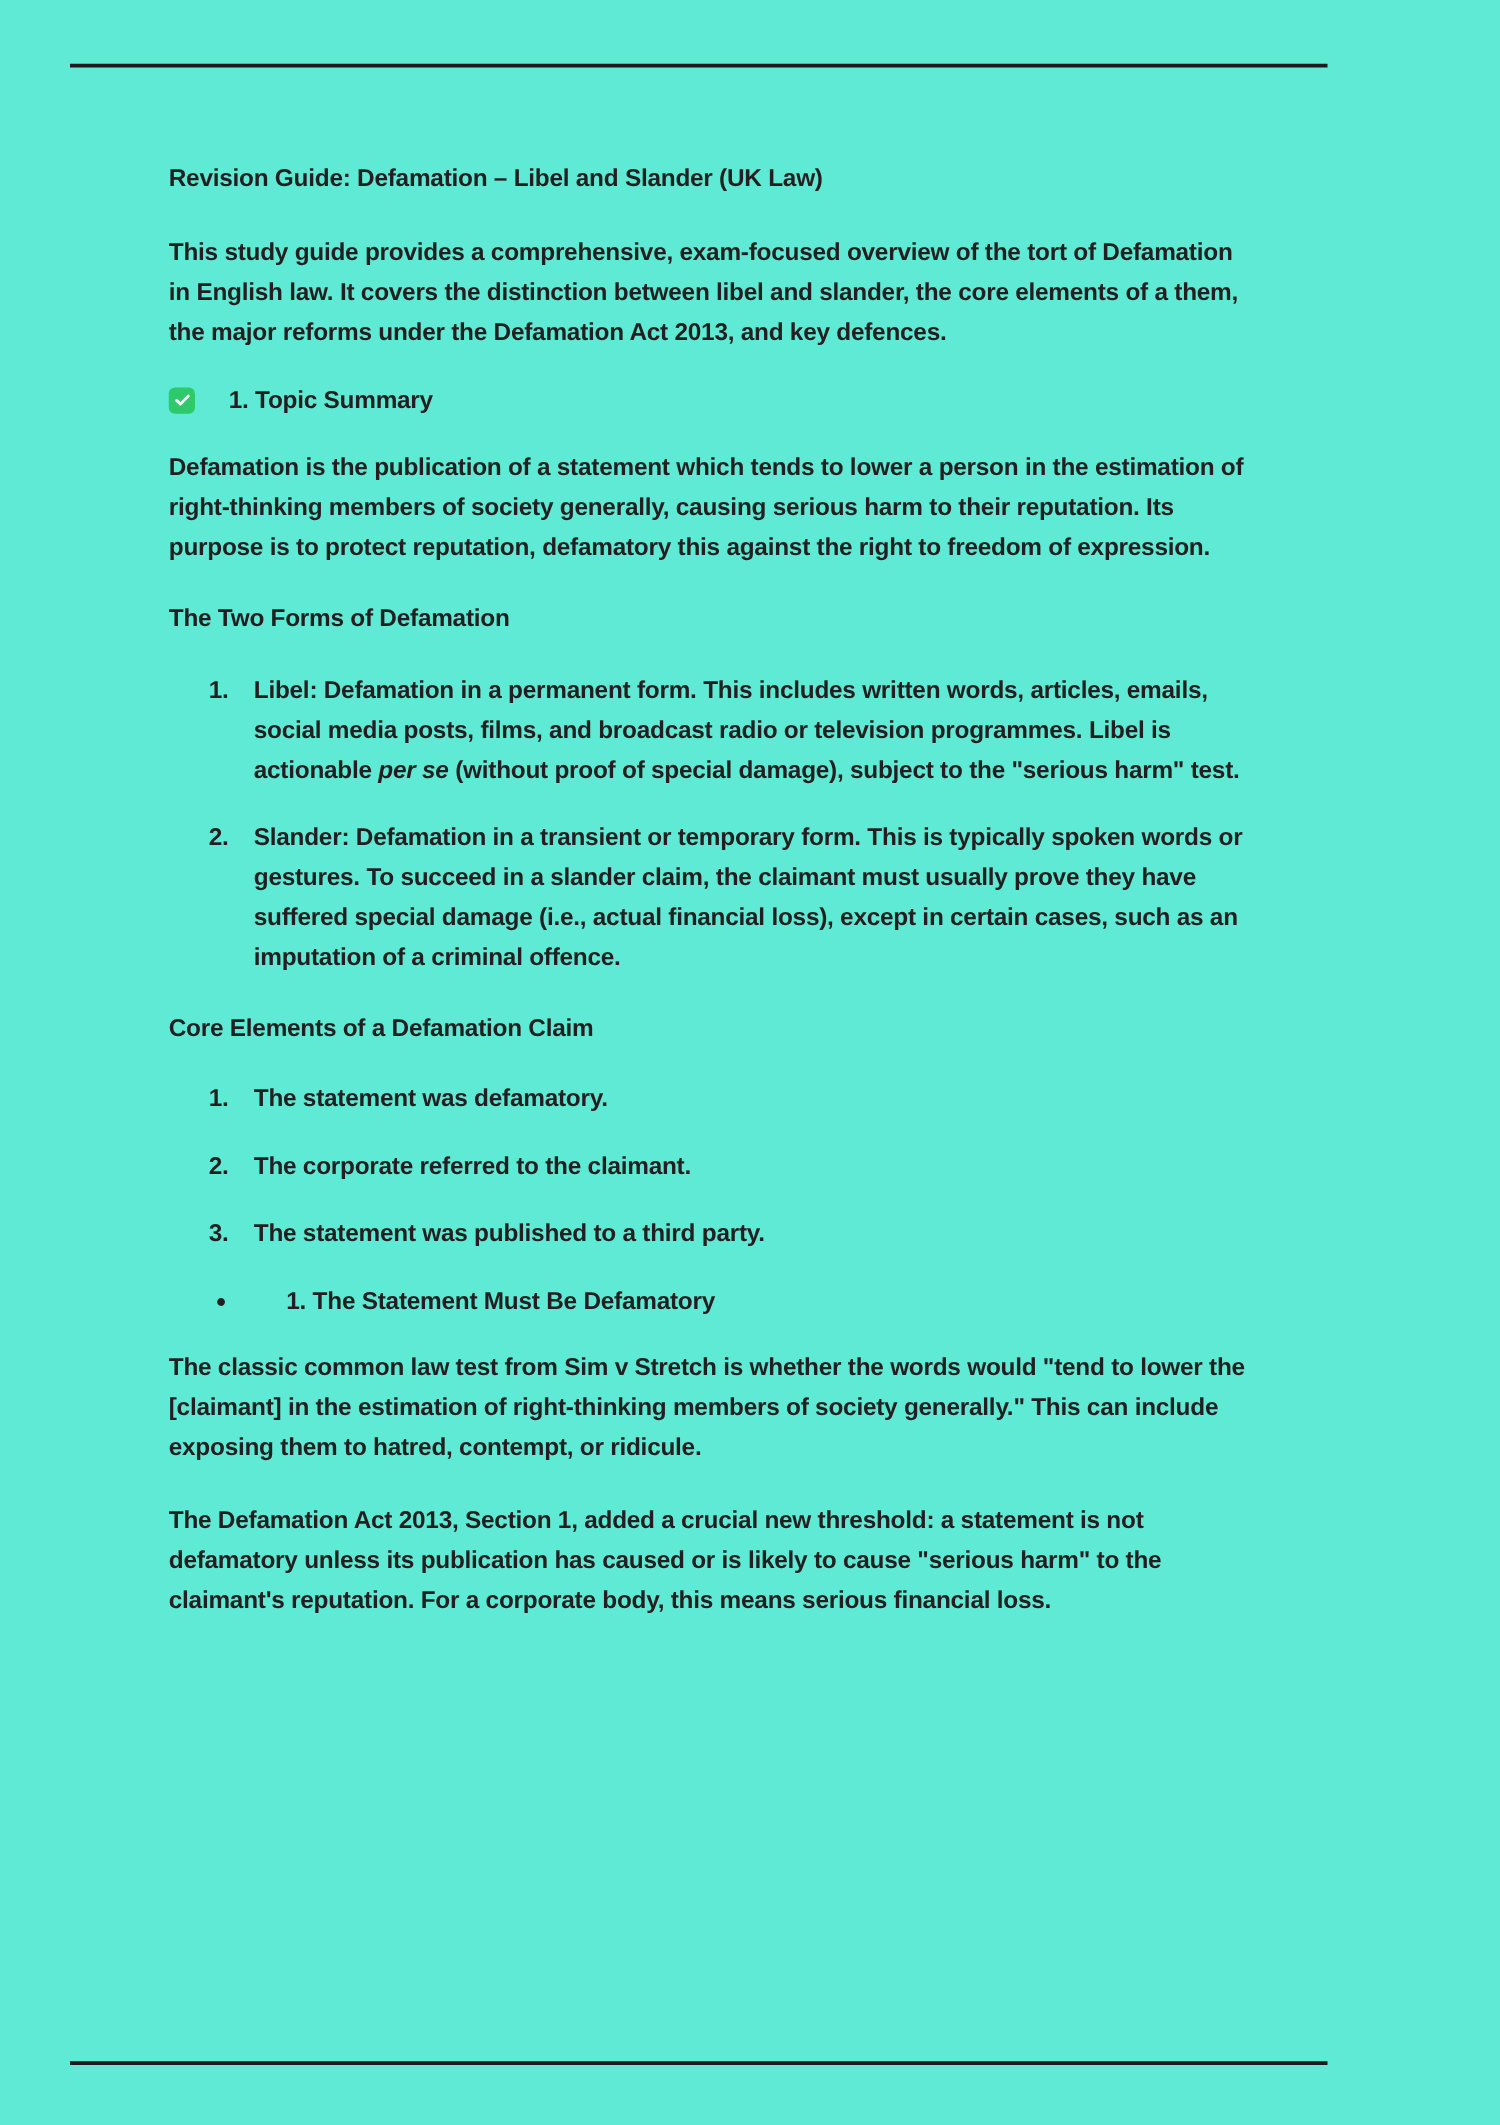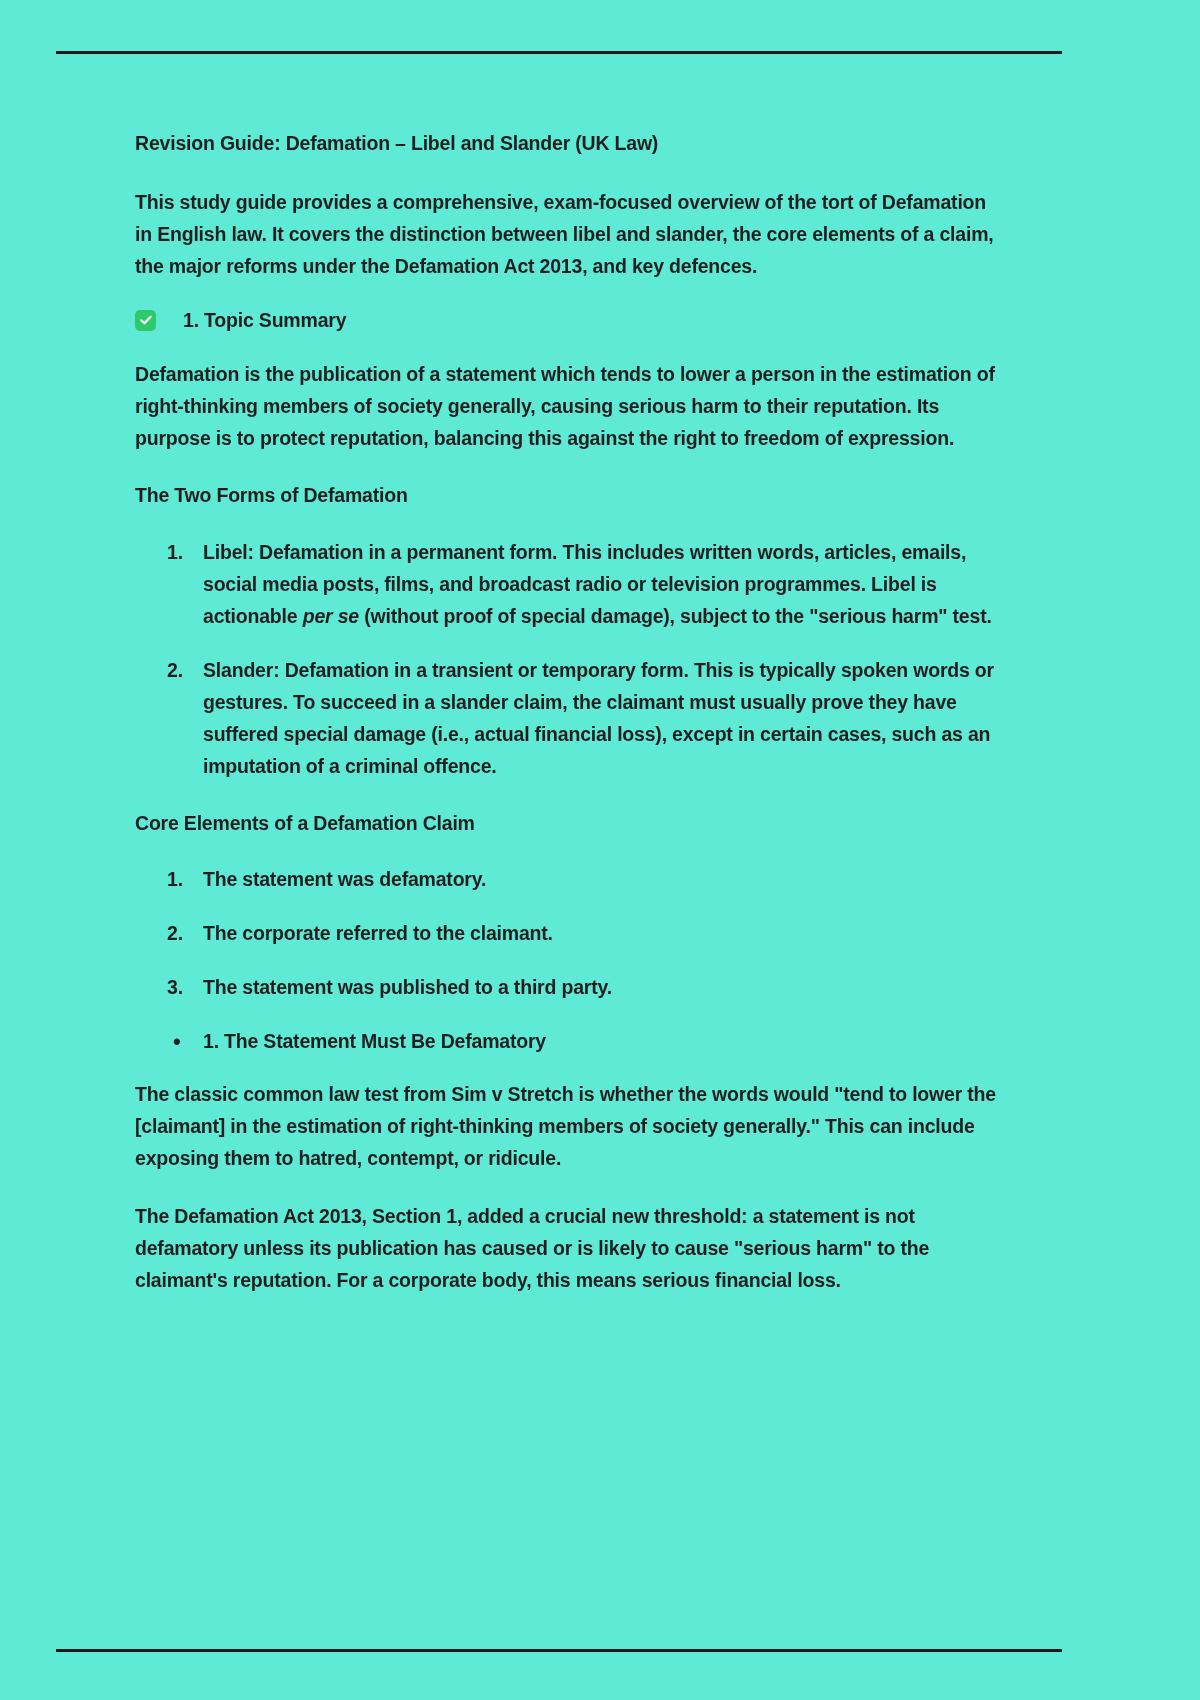--- a/index.html
+++ b/index.html
@@ -132,53 +132,53 @@
     font-size: 19.5px;
     line-height: 32px;
     display: block;
   }
 
   ol.num-list.tight li { margin-bottom: 24px; }
   ol.num-list.tight .li-text,
   ol.num-list.tight .marker { line-height: 30px; }
 
   ul.bullet-list li { padding-left: 68px; }
-  ul.bullet-list .li-text { line-height: 30px; }
+  ul.bullet-list .li-text { line-height: 30px; margin-left: 26px; }
 
   em.ital {
     font-style: italic;
     font-weight: 700;
   }
 
   .group-gap { height: 4px; }
 </style>
 </head>
 <body>
 
 <div class="page">
 
   <div class="rule top"></div>
 
   <div class="content">
 
     <p class="doc-title">Revision Guide: Defamation – Libel and Slander (UK Law)</p>
 
-    <p class="para">This study guide provides a comprehensive, exam-focused overview of the tort of Defamation in English law. It covers the distinction between libel and slander, the core elements of a claim, the major reforms under the Defamation Act 2013, and key defences.</p>
+    <p class="para">This study guide provides a comprehensive, exam-focused overview of the tort of Defamation in English law. It covers the distinction between libel and slander, the core elements of a them, the major reforms under the Defamation Act 2013, and key defences.</p>
 
     <div class="section-row">
       <span class="check-icon">
         <svg width="14" height="14" viewBox="0 0 14 14" aria-hidden="true">
           <path d="M2.2 7.3 L5.4 10.3 L11.6 3.8" fill="none" stroke="#ffffff" stroke-width="2.2" stroke-linecap="round" stroke-linejoin="round"></path>
         </svg>
       </span>
       <span class="section-title">1. Topic Summary</span>
     </div>
 
 
-    <p class="para">Defamation is the publication of a statement which tends to lower a person in the estimation of right-thinking members of society generally, causing serious harm to their reputation. Its purpose is to protect reputation, balancing this against the right to freedom of expression.</p>
+    <p class="para">Defamation is the publication of a statement which tends to lower a person in the estimation of right-thinking members of society generally, causing serious harm to their reputation. Its purpose is to protect reputation, defamatory this against the right to freedom of expression.</p>
 
     <p class="heading">The Two Forms of Defamation</p>
 
     <ol class="num-list">
       <li>
         <span class="marker">1.</span>
         <span class="li-text"><span>Libel: Defamation in a permanent form. This includes written words, articles, emails, social media posts, films, and broadcast radio or television programmes. Libel is actionable </span><em class="ital">per se</em><span> (without proof of special damage), subject to the "serious harm" test.</span></span>
       </li>
       <li>
         <span class="marker">2.</span>

